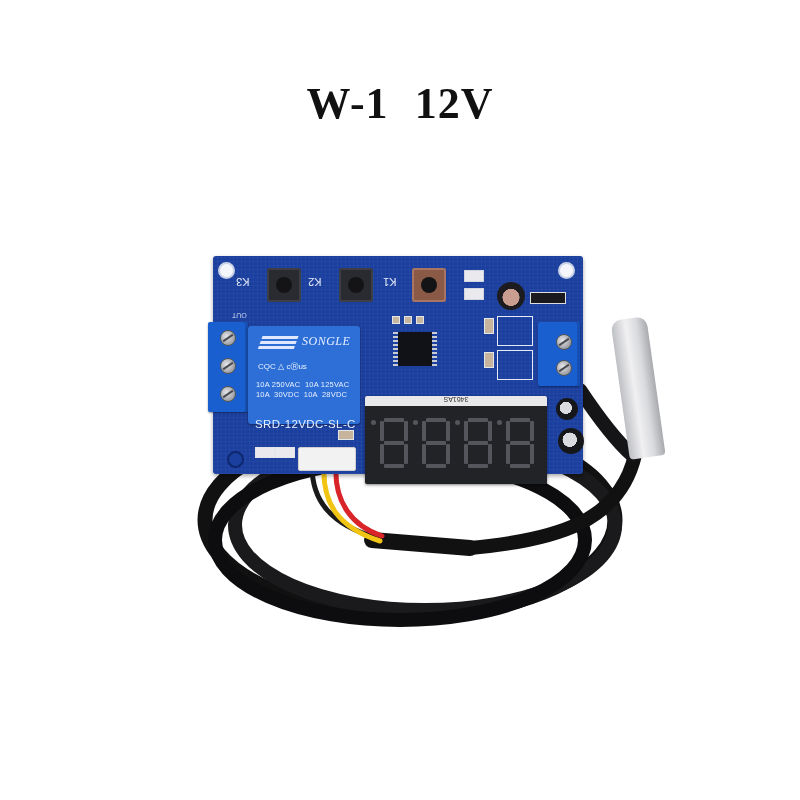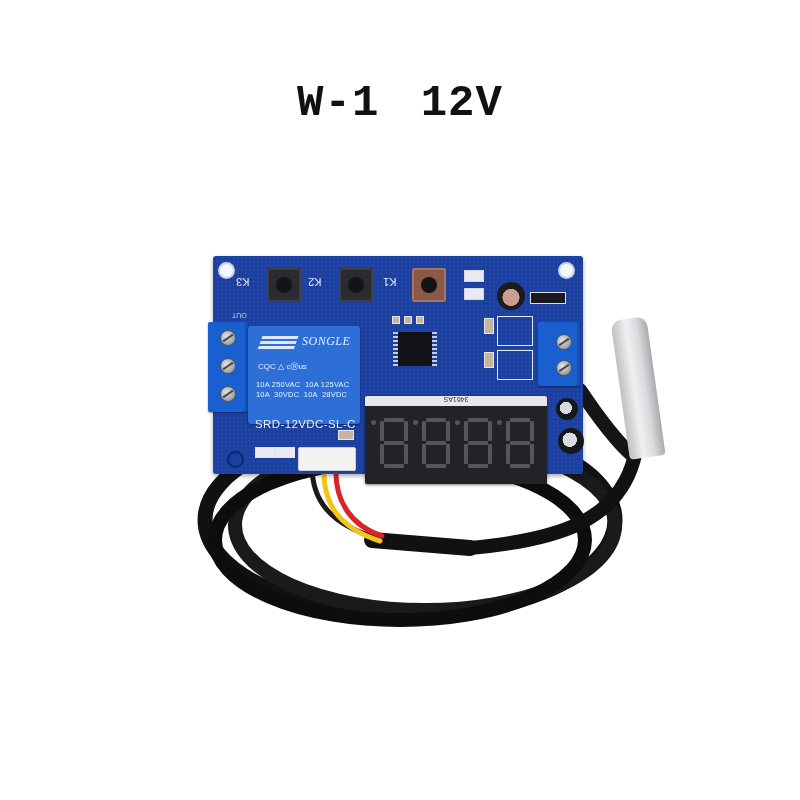--- a/index.html
+++ b/index.html
@@ -2,21 +2,21 @@
 <html><head>
   <meta charset="utf-8">
   <style>
     html, body { margin: 0; padding: 0; }
     body {
       width: 800px; height: 800px; background: #ffffff; position: relative; overflow: hidden;
       font-family: "Liberation Sans", sans-serif;
     }
     .title {
       position: absolute; left: 0; top: 78px; width: 800px; text-align: center;
-      font-family: Liberation Mono, monospace; font-weight: bold; font-size: 44px; color: #111;
+      font-family: Liberation Serif, serif; font-weight: bold; font-size: 44px; color: #111;
       letter-spacing: 1px; word-spacing: 14px;
     }
     .stage { position: absolute; left: 0; top: 0; width: 800px; height: 800px; }
     .cable-svg { position: absolute; left: 0; top: 0; }
     .pcb {
       position: absolute; left: 213px; top: 256px; width: 370px; height: 218px;
       background: #1b3f9e;
       background-image:
         repeating-linear-gradient(0deg, rgba(255,255,255,0.03) 0 1px, transparent 1px 4px),
         repeating-linear-gradient(90deg, rgba(255,255,255,0.03) 0 1px, transparent 1px 4px);

